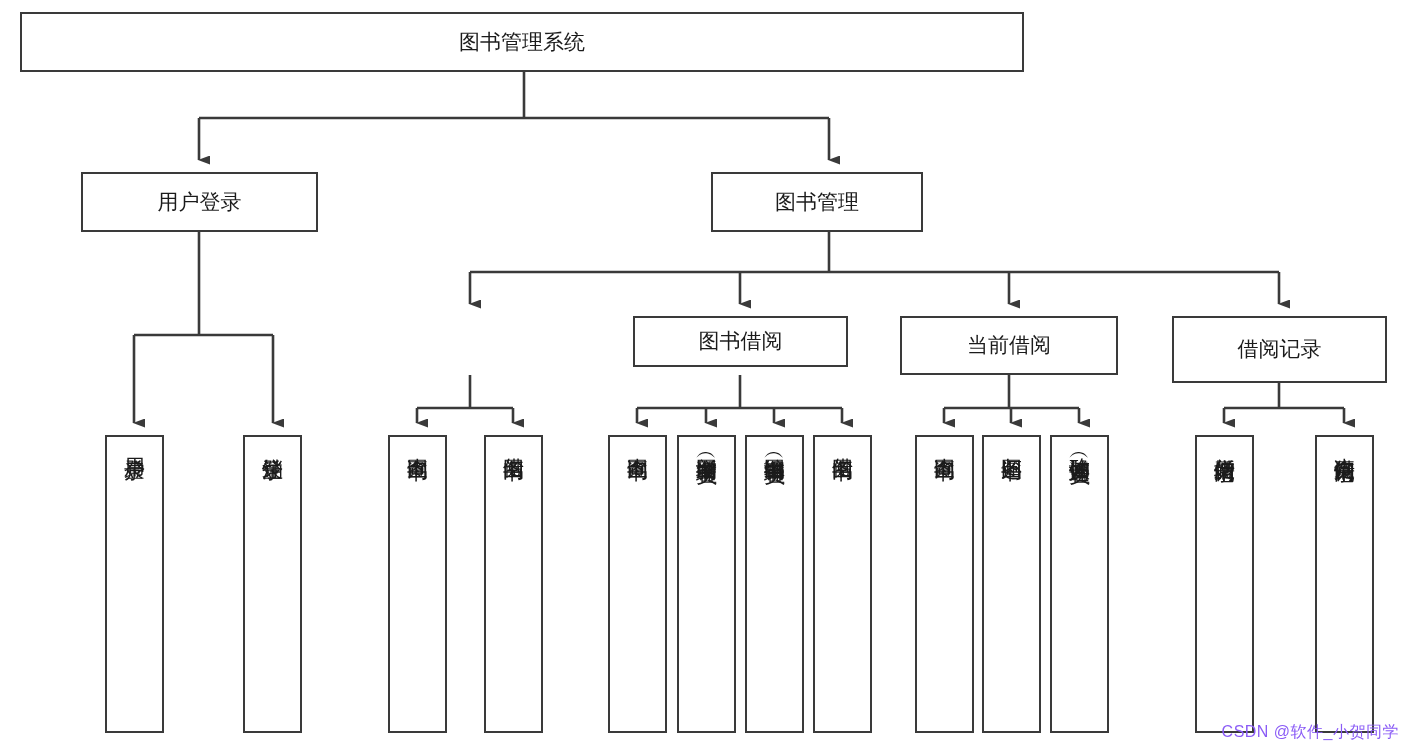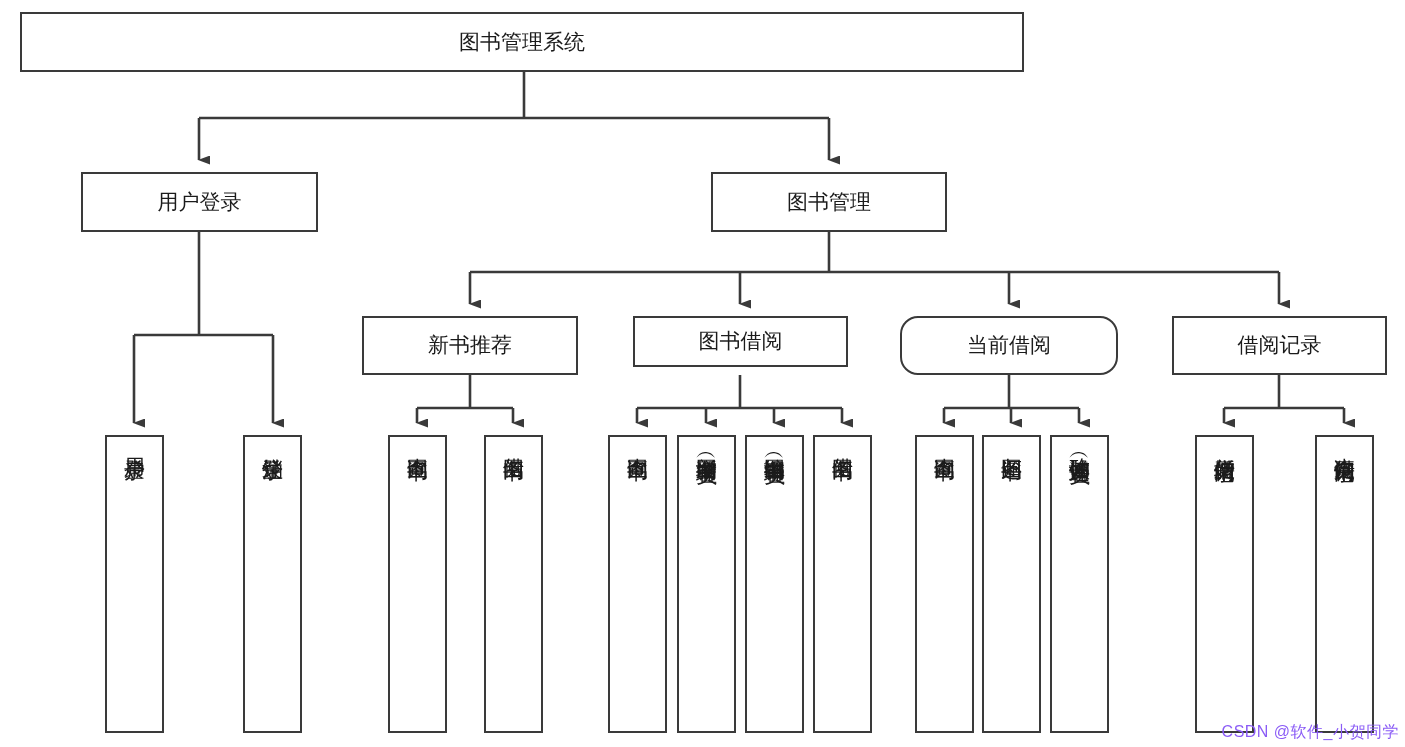--- a/index.html
+++ b/index.html
@@ -118,34 +118,31 @@
     </g>
   </svg>
 
   <div class="node h-node" style="left:20px; top:12px; width:1004px; height:60px;">
     <span class="node-label">图书管理系统</span>
   </div>
 
   <div class="node h-node" style="left:81px; top:172px; width:237px; height:60px;">
     <span class="node-label">用户登录</span>
   </div>
-  <div class="node h-node" style="left:711px; top:172px; width:236px; height:60px;">
+  <div class="node h-node" style="left:711px; top:172px; width:212px; height:60px;">
     <span class="node-label">图书管理</span>
   </div>
 
-  <div class="node h-node" style="left:362px; top:316px; width:216px; height:59px;">
-    <span class="node-label">新书推荐</span>
-  </div>
   <div class="node h-node" style="left:633px; top:316px; width:215px; height:51px;">
     <span class="node-label">图书借阅</span>
   </div>
-  <div class="node h-node" style="left:900px; top:316px; width:218px; height:59px;border-radius:18px;">
+  <div class="node h-node" style="left:900px; top:316px; width:218px; height:59px;">
     <span class="node-label">当前借阅</span>
   </div>
-  <div class="node h-node" style="left:1172px; top:316px; width:215px; height:59px;">
+  <div class="node h-node" style="left:1172px; top:316px; width:215px; height:67px;">
     <span class="node-label">借阅记录</span>
   </div>
 
   <div class="node v-node" style="left:105px; top:435px; width:59px; height:298px;">
     <span class="node-label">用户登录</span>
   </div>
   <div class="node v-node" style="left:243px; top:435px; width:59px; height:298px;">
     <span class="node-label">注销登录</span>
   </div>
 

